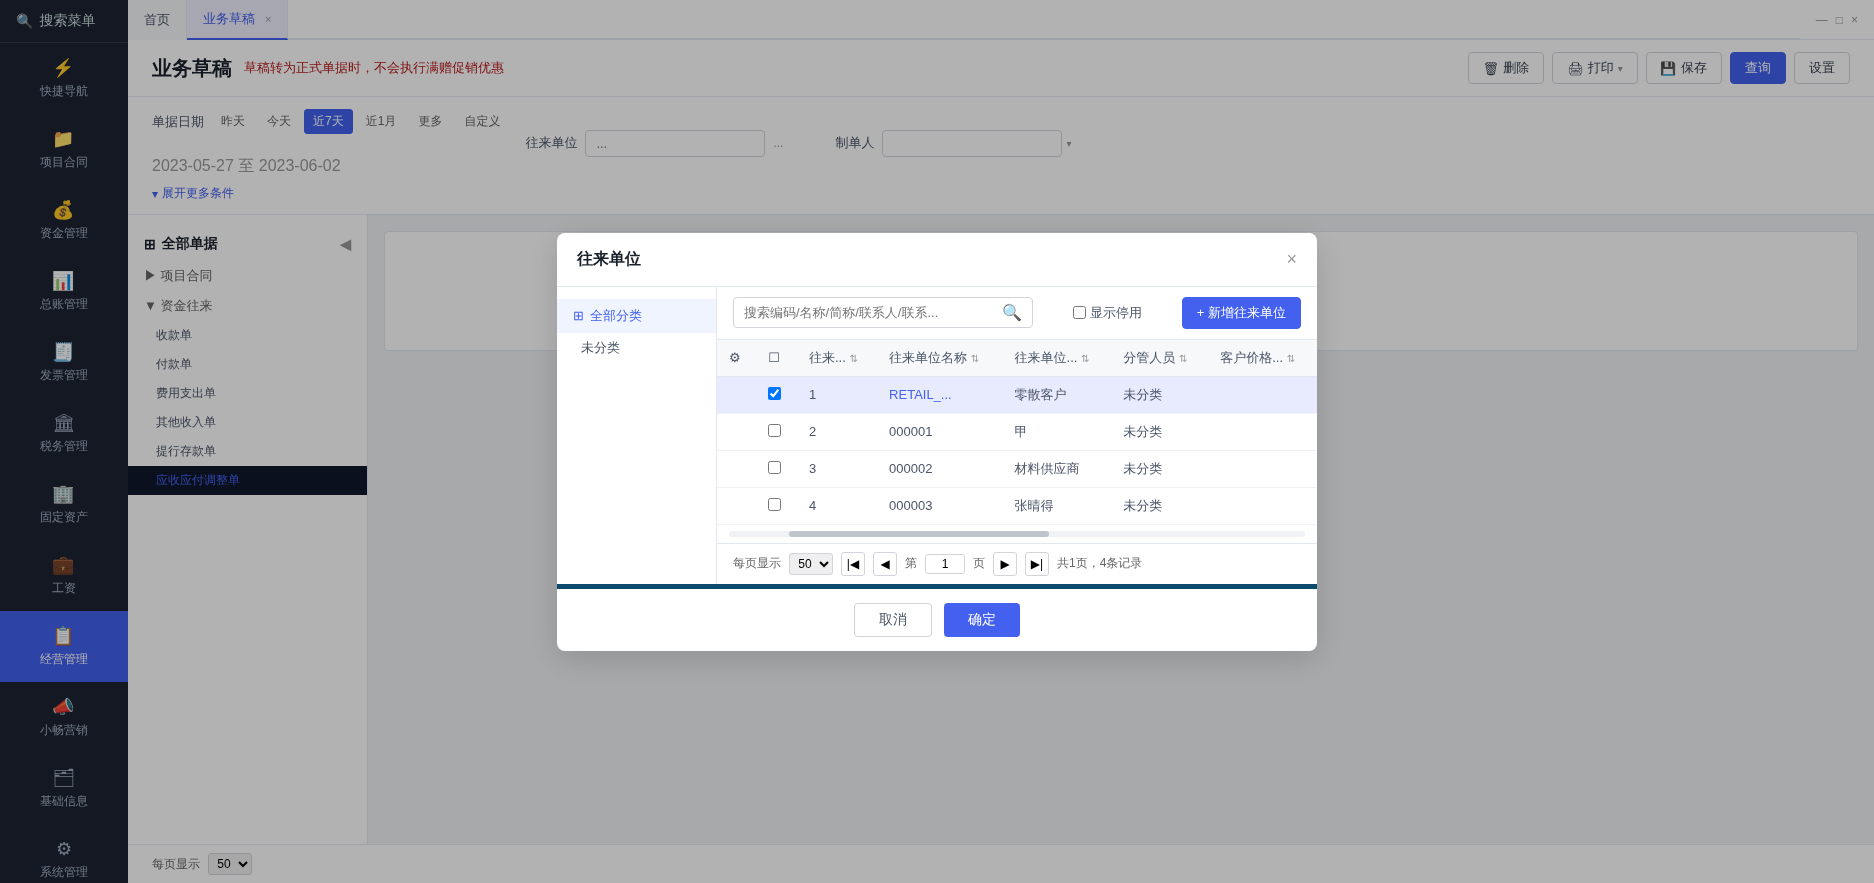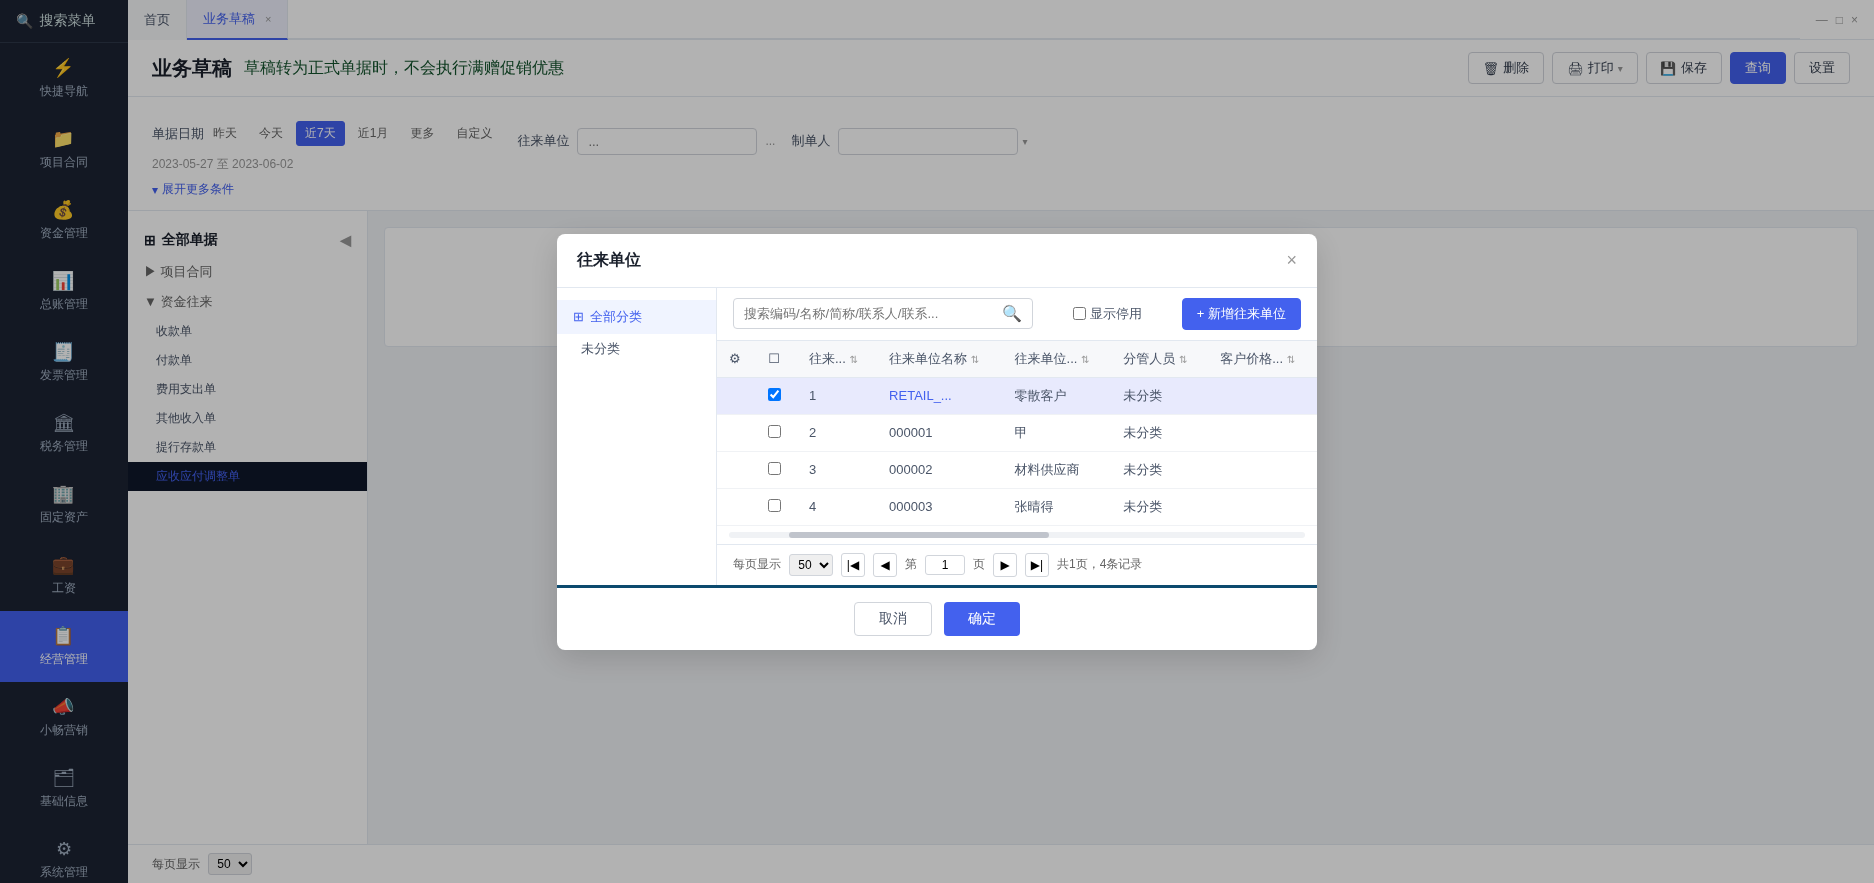--- a/index.html
+++ b/index.html
@@ -31,34 +31,34 @@
     .tab.active { background: #eef0fd; color: #4361ee; border-bottom: 2px solid #4361ee; }
     .tab .close-btn { font-size: 11px; color: #999; cursor: pointer; margin-left: 4px; }
     .tab-home { background: #f7f8fa; }
 
     
     .page-header {
       background: #fff; padding: 12px 24px; display: flex; align-items: center; justify-content: space-between;
       border-bottom: 1px solid #e2e8f0;
     }
     .page-title { font-size: 20px; font-weight: 600; color: #1a202c; }
-    .page-subtitle { font-size: 16px; color: #14532d; margin-left: 12px; }
+    .page-subtitle { font-size: 13px; color: #b91c1c; margin-left: 12px; }
     .header-actions { display: flex; gap: 8px; align-items: center; }
     .btn { padding: 6px 14px; border-radius: 4px; font-size: 13px; cursor: pointer; border: 1px solid #d1d5db; background: #fff; color: #374151; }
     .btn-primary { background: #4361ee; color: #fff; border-color: #4361ee; }
     .btn-icon { display: flex; align-items: center; gap: 4px; }
 
     
     .filter-bar { background: #fff; padding: 12px 24px; border-bottom: 1px solid #e2e8f0; }
     .filter-row { display: flex; align-items: center; gap: 16px; }
     .filter-label { font-size: 13px; color: #4a5568; white-space: nowrap; }
     .filter-dates { display: flex; gap: 4px; align-items: center; }
     .date-btn { padding: 3px 8px; border-radius: 3px; font-size: 12px; cursor: pointer; border: 1px solid transparent; color: #666; }
     .date-btn.active { background: #4361ee; color: #fff; border-color: #4361ee; }
-    .date-range { font-size: 12px; color: #999; margin-top: 2px; }
+    .date-range { font-size: 16px; color: #999; margin-top: 14px; }
     .filter-input { border: 1px solid #d1d5db; border-radius: 4px; padding: 5px 10px; font-size: 13px; width: 180px; }
     .expand-btn { color: #4361ee; font-size: 12px; cursor: pointer; display: flex; align-items: center; gap: 4px; margin-top: 8px; }
 
     
     .content { flex: 1; display: flex; padding: 0; overflow: hidden; }
 
     
     .left-panel { width: 240px; min-width: 240px; background: #fff; border-right: 1px solid #e2e8f0; padding: 12px 0; }
     .left-panel-header { display: flex; align-items: center; justify-content: space-between; padding: 8px 16px; font-size: 14px; font-weight: 600; color: #1a202c; }
     .left-panel-group { padding: 6px 16px; font-size: 13px; color: #666; cursor: pointer; }
@@ -87,21 +87,21 @@
     .show-disabled { display: flex; align-items: center; gap: 4px; font-size: 13px; color: #4a5568; }
     .dialog-table { flex: 1; overflow: auto; }
     .dtable { width: 100%; border-collapse: collapse; font-size: 13px; }
     .dtable th { background: #f7f8fa; padding: 9px 12px; text-align: left; color: #4a5568; font-weight: 500; border-bottom: 1px solid #e2e8f0; white-space: nowrap; }
     .dtable td { padding: 9px 12px; border-bottom: 1px solid #f0f2f5; color: #4a5568; }
     .dtable tr.selected td { background: #e8eafd; }
     .dialog-footer-bar { display: flex; align-items: center; padding: 8px 16px; border-top: 1px solid #e2e8f0; gap: 8px; font-size: 12px; color: #666; }
     .pagination-btn { width: 24px; height: 24px; border: 1px solid #d1d5db; border-radius: 3px; background: #fff; cursor: pointer; display: flex; align-items: center; justify-content: center; font-size: 12px; }
     .page-input { width: 40px; border: 1px solid #d1d5db; border-radius: 3px; padding: 2px 4px; text-align: center; font-size: 12px; }
     .page-size-select { border: 1px solid #d1d5db; border-radius: 3px; padding: 2px 4px; font-size: 12px; text-align: center; }
-    .dialog-actions { display: flex; justify-content: center; gap: 12px; padding: 14px 20px; border-top: 3px solid #0c4a6e; }
+    .dialog-actions { display: flex; justify-content: center; gap: 12px; padding: 14px 20px; border-top: 5px solid #0c4a6e; }
     .btn-cancel { padding: 7px 24px; border-radius: 4px; font-size: 14px; border: 1px solid #d1d5db; background: #fff; color: #4a5568; cursor: pointer; }
     .btn-confirm { padding: 7px 24px; border-radius: 4px; font-size: 14px; border: none; background: #4361ee; color: #fff; cursor: pointer; }
     .chevron { font-size: 10px; color: #999; }
     .scrollbar-track { height: 6px; background: #f0f2f5; margin: 6px 12px; border-radius: 3px; }
     .scrollbar-thumb { height: 6px; background: #c0c4cc; border-radius: 3px; margin-left: 60px; width: 260px; }
 
     .bottom-bar { background: #fff; border-top: 1px solid #e2e8f0; padding: 8px 24px; display: flex; align-items: center; gap: 8px; font-size: 12px; color: #666; }
   </style>
 </head>
 <body>
@@ -204,39 +204,39 @@
       </button>
       <button class="btn">
         <span>设置</span>
       </button>
     </div>
   </div>
 
   <div class="filter-bar">
     <div class="filter-row" style="flex-wrap:wrap; gap:16px;">
       <div style="display:flex; align-items:flex-start; gap:8px; flex-direction:column;">
-        <div style="display:flex; align-items:center; gap:0;margin-top:12px;">
+        <div style="display:flex; align-items:center; gap:8px;">
           <span class="filter-label">单据日期</span>
           <div class="filter-dates">
             <span class="date-btn">昨天</span>
             <span class="date-btn">今天</span>
             <span class="date-btn active">近7天</span>
             <span class="date-btn">近1月</span>
             <span class="date-btn">更多</span>
             <span class="date-btn">自定义</span>
           </div>
         </div>
         <div class="date-range">2023-05-27 至 2023-06-02</div>
       </div>
       <div style="display:flex; align-items:center; gap:8px;">
         <span class="filter-label">往来单位</span>
         <input class="filter-input" placeholder="..." style="">
         <span style="font-size:12px; color:#999;">...</span>
       </div>
-      <div style="display:flex; align-items:center; gap:8px;">
+      <div style="display:flex; align-items:center; gap:8px;margin-left:36px;">
         <span class="filter-label">制单人</span>
         <div style="display:flex; align-items:center; gap:4px;">
           <input class="filter-input" placeholder="" style="">
           <span class="chevron">▾</span>
         </div>
       </div>
     </div>
     <div class="expand-btn">
       <span>▾</span>
       <span>展开更多条件</span>

